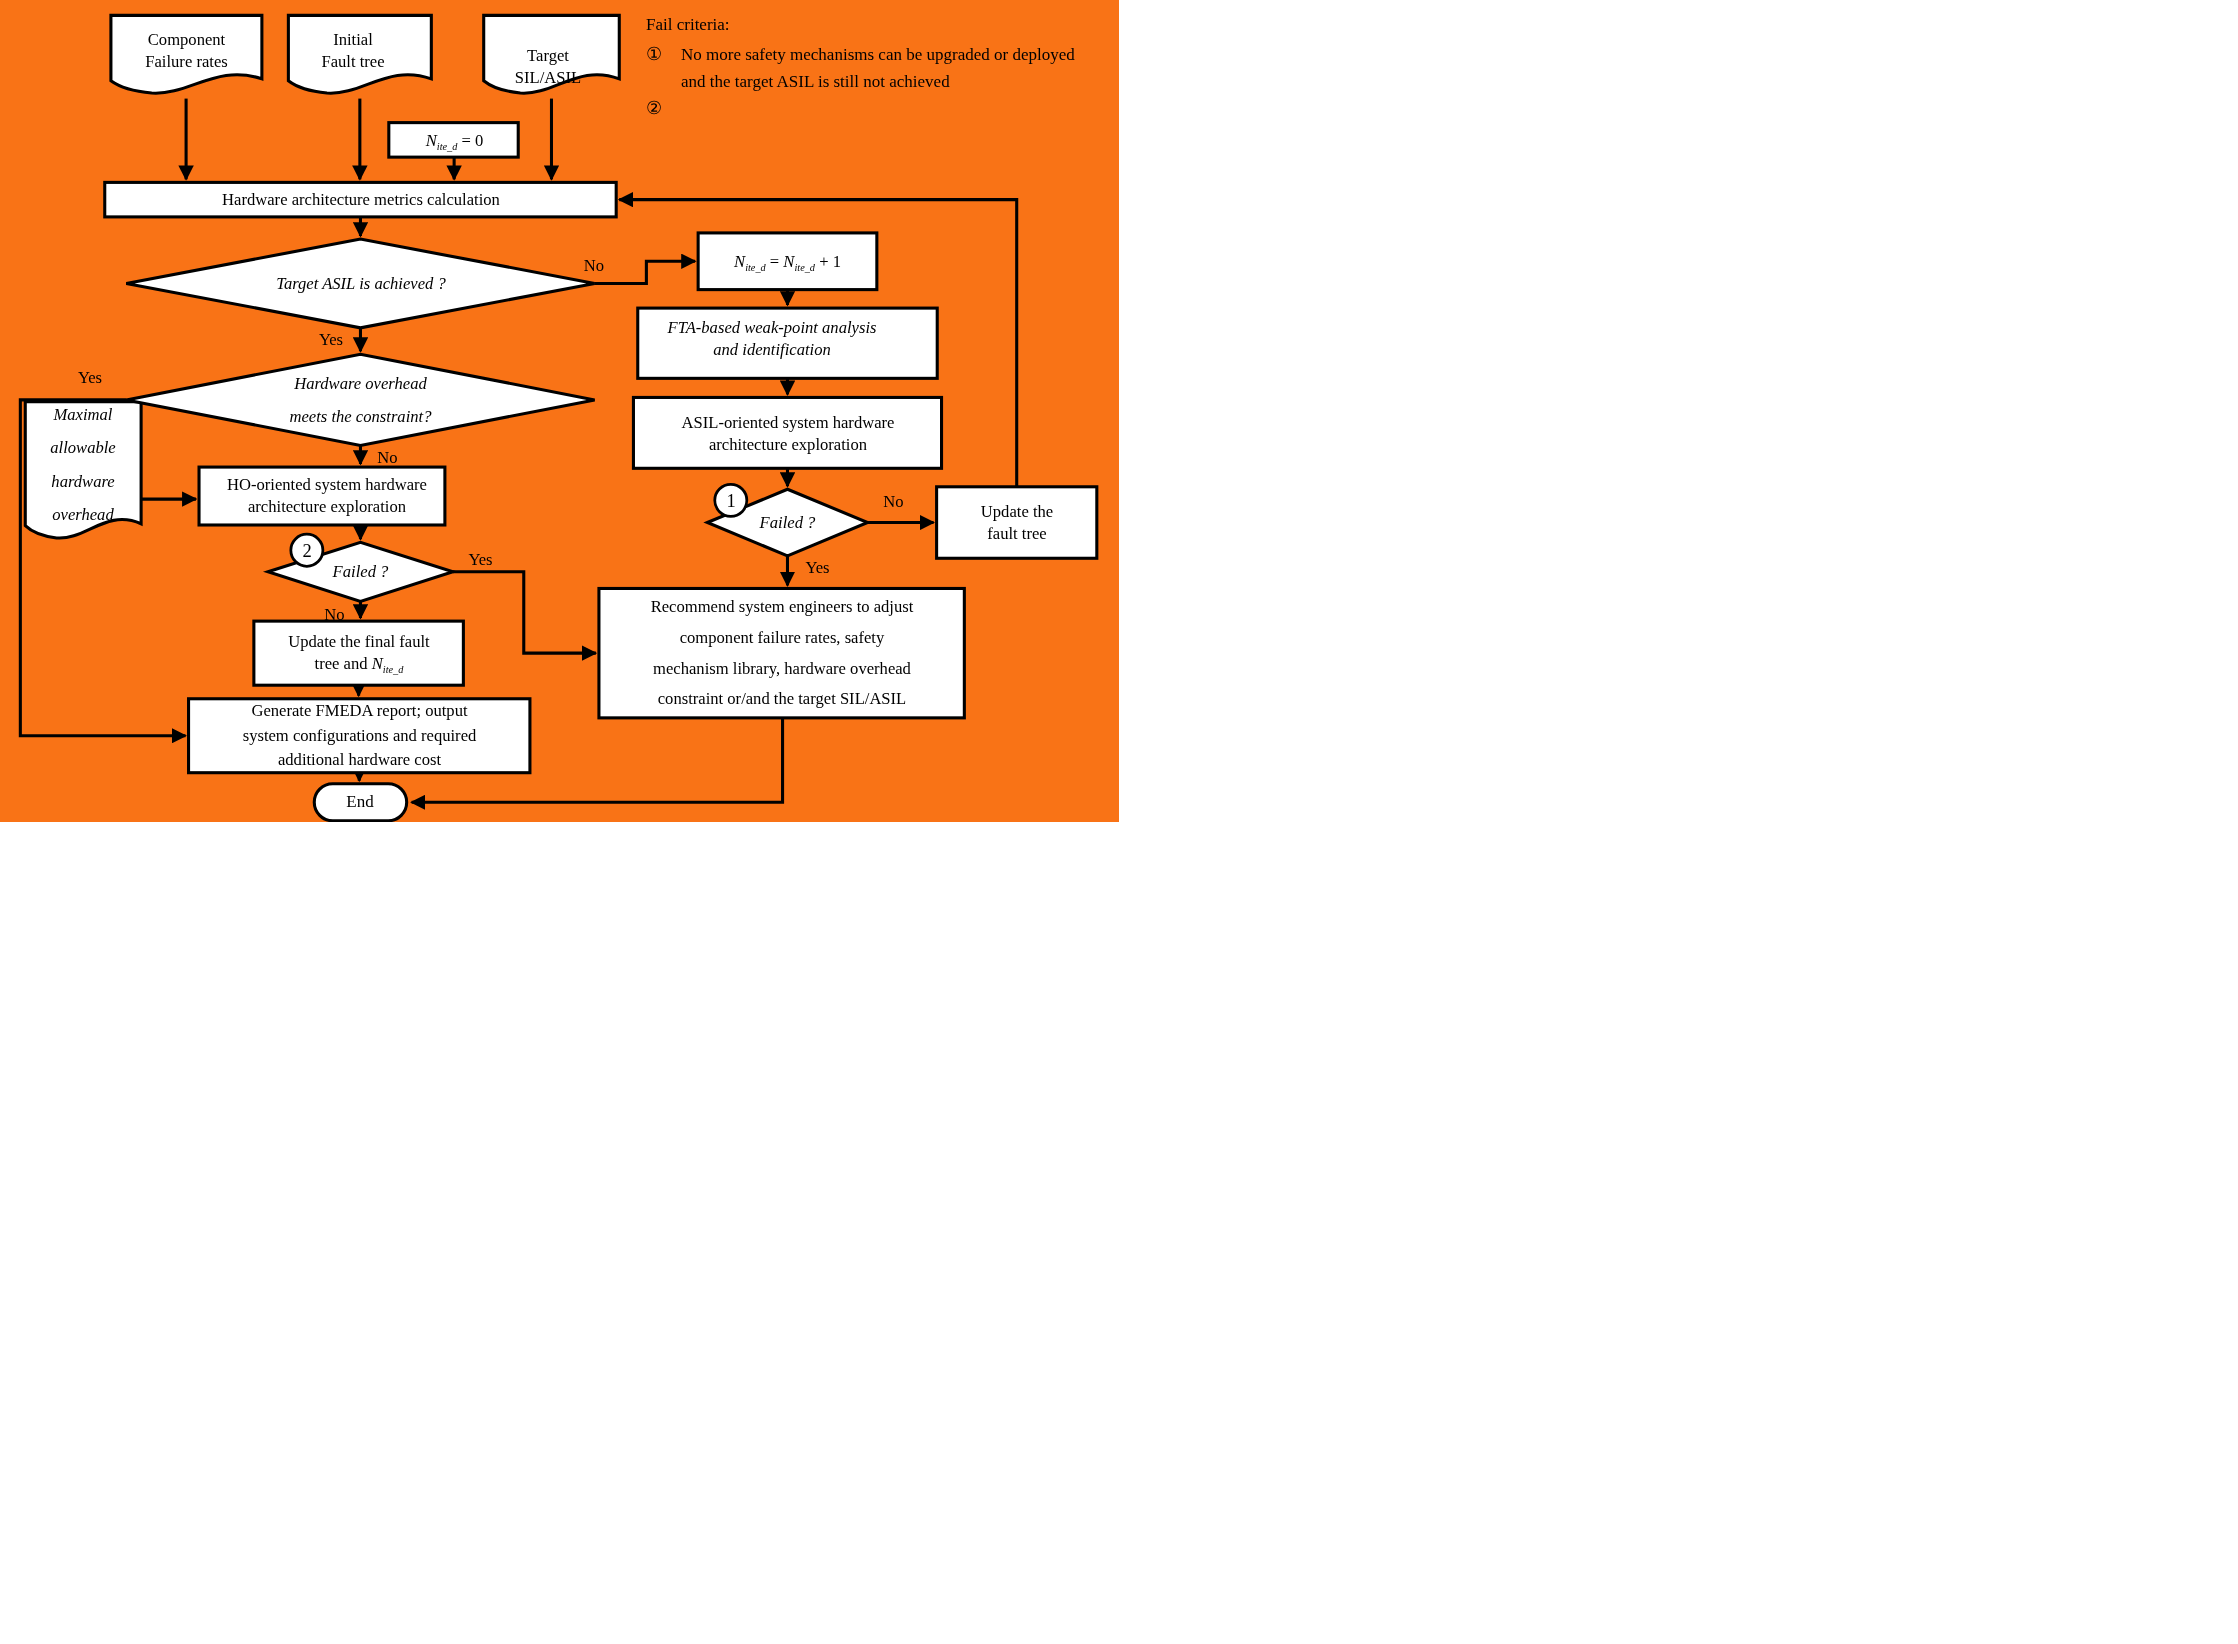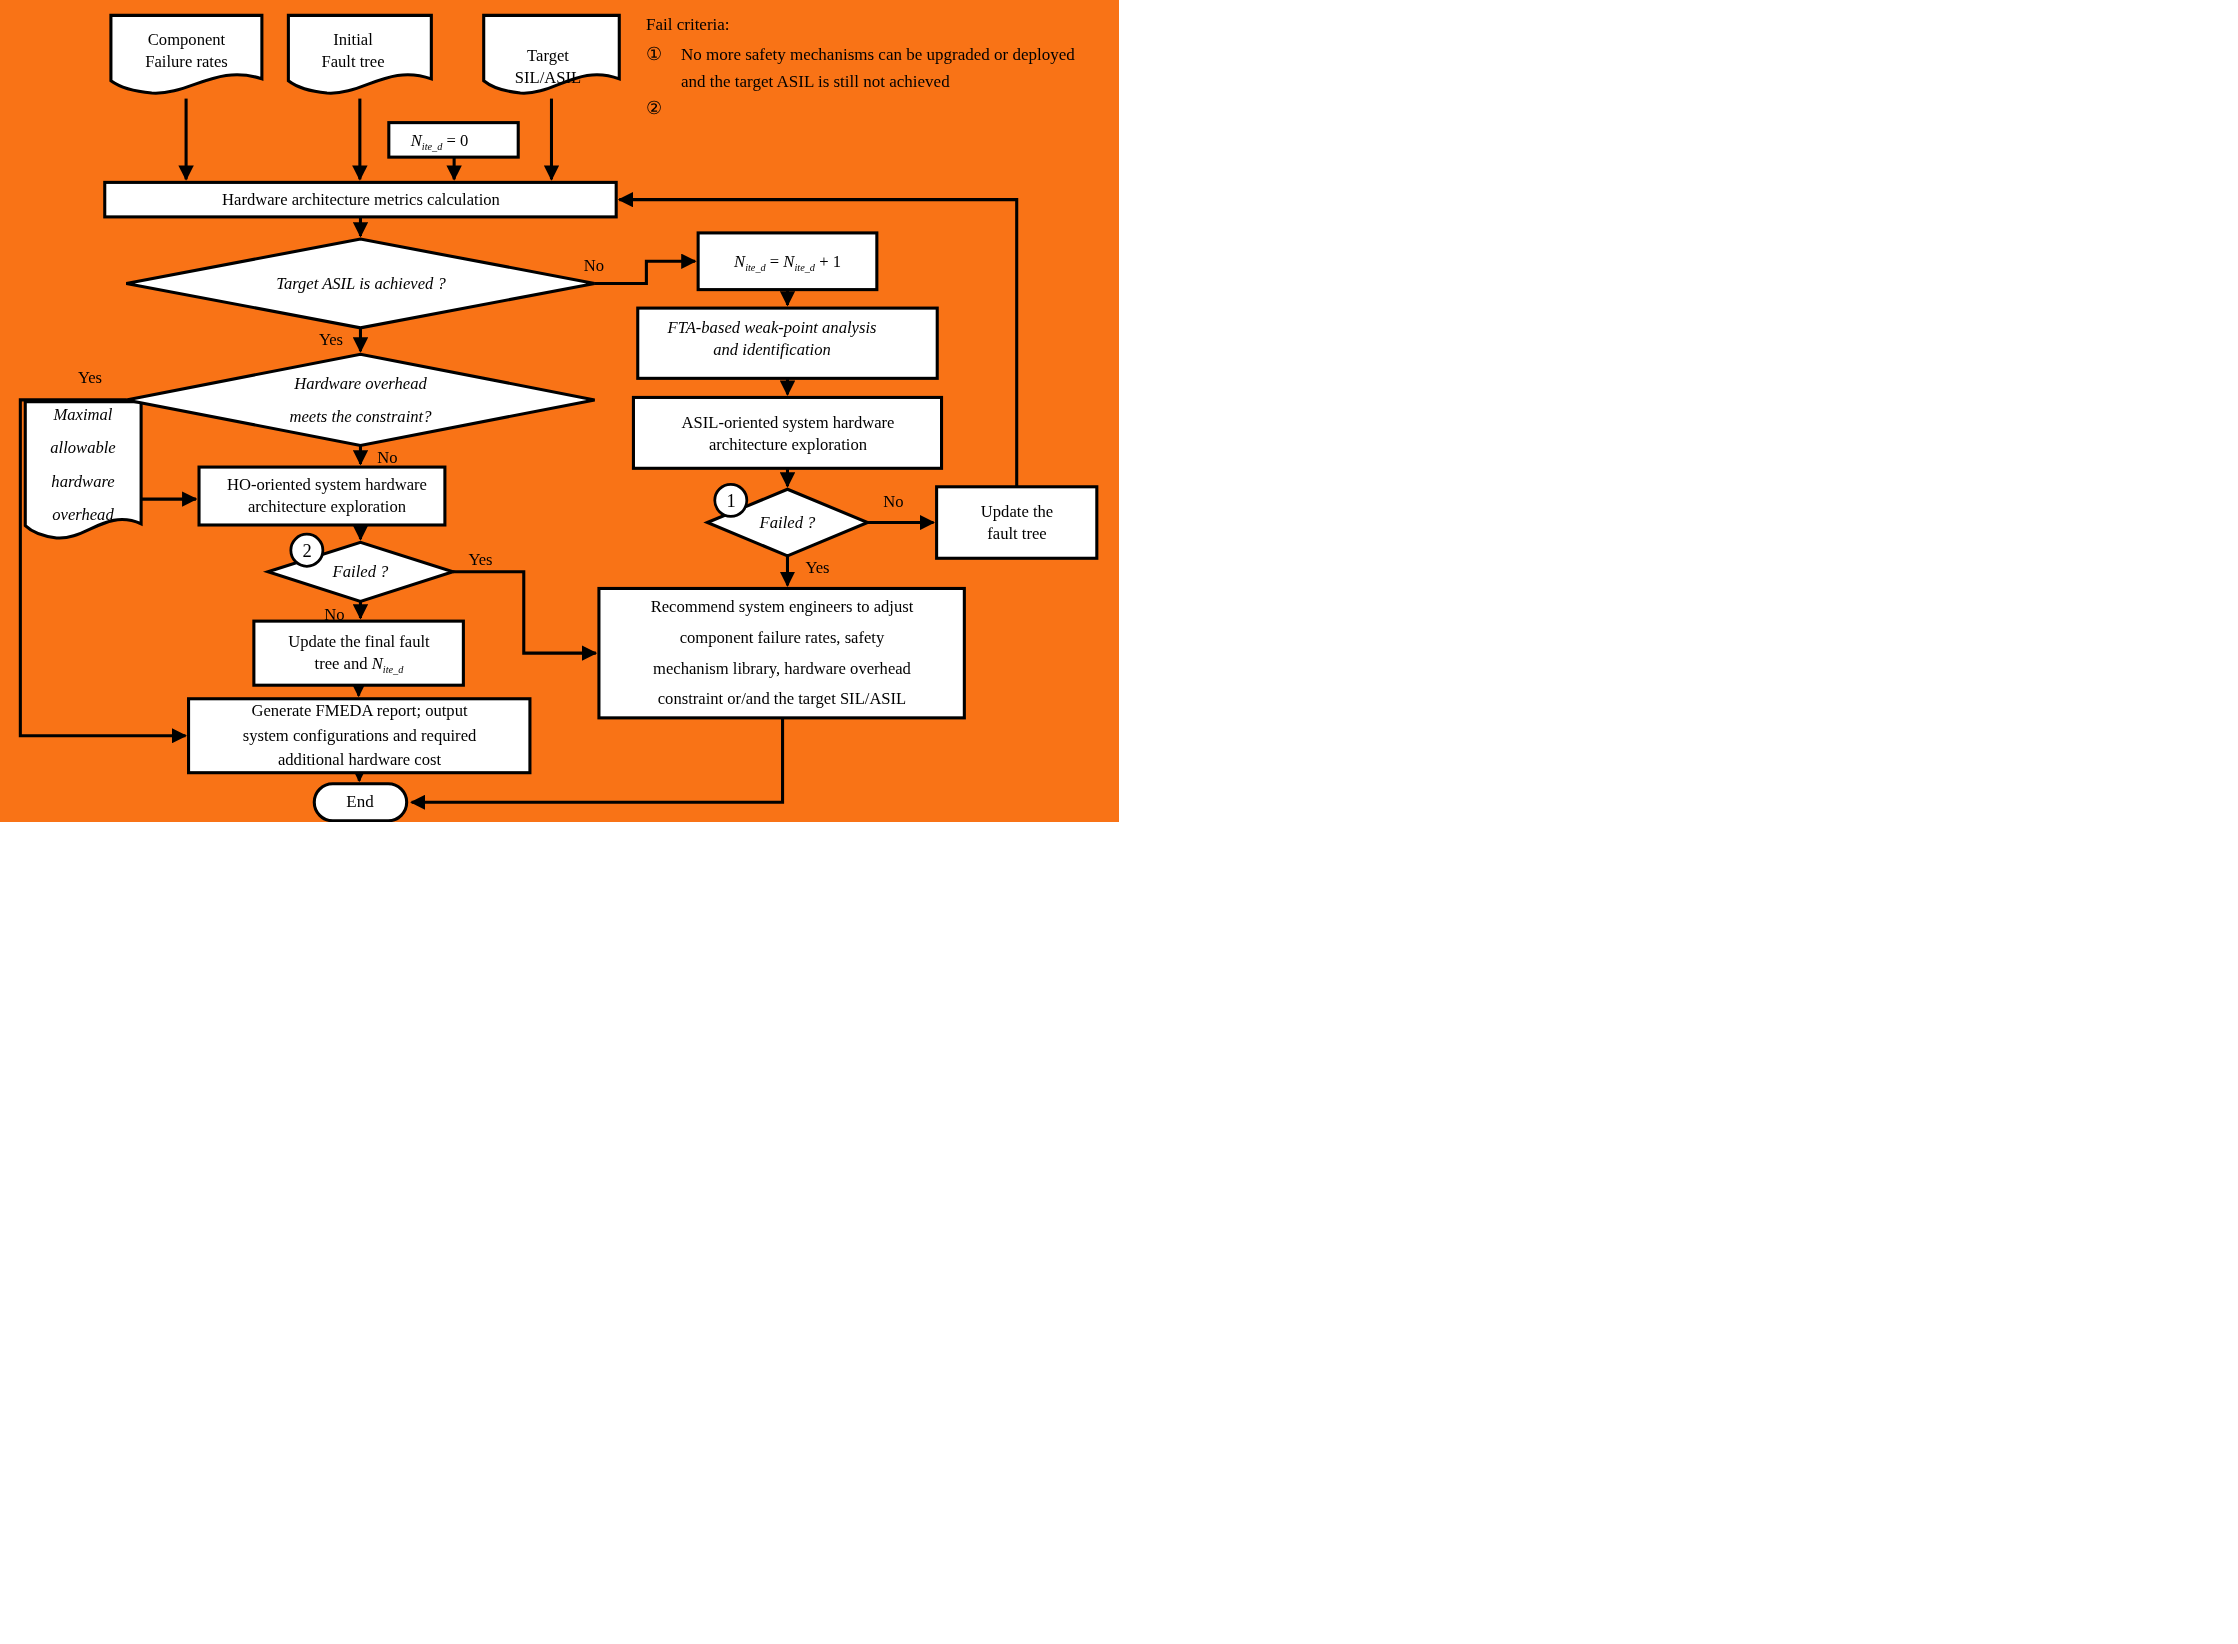--- a/index.html
+++ b/index.html
@@ -107,21 +107,21 @@
     </g>
   </svg>
 
   <div class="txt" style="left:111px;top:22px;width:151px;height:57px;">Component
 Failure rates</div>
   <div class="txt" style="left:288px;top:22px;width:130px;height:57px;">Initial
 Fault tree</div>
   <div class="txt" style="left:480px;top:22px;width:136px;height:57px;margin-top:16px;">Target
 SIL/ASIL</div>
 
-  <div class="txt" style="left:375px;top:123px;width:129px;height:35px;">
+  <div class="txt" style="left:390px;top:123px;width:129px;height:35px;">
     <span><span class="mi">N</span><sub class="msub">ite_d</sub><span> = 0</span></span>
   </div>
 
   <div class="txt" style="left:105px;top:182px;width:512px;height:35px;">Hardware architecture metrics calculation</div>
 
   <div class="txt it" style="left:176px;top:263px;width:370px;height:42px;">Target ASIL is achieved ?</div>
   <div class="txt lbl" style="left:572px;top:255px;width:44px;height:21px;">No</div>
   <div class="txt lbl" style="left:309px;top:329px;width:44px;height:21px;">Yes</div>
 
   <div class="txt" style="left:698px;top:233px;width:179px;height:57px;">

